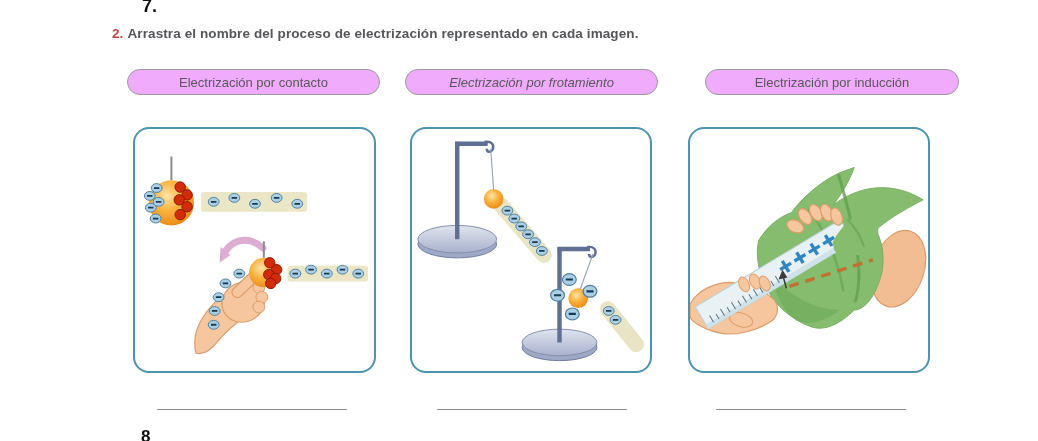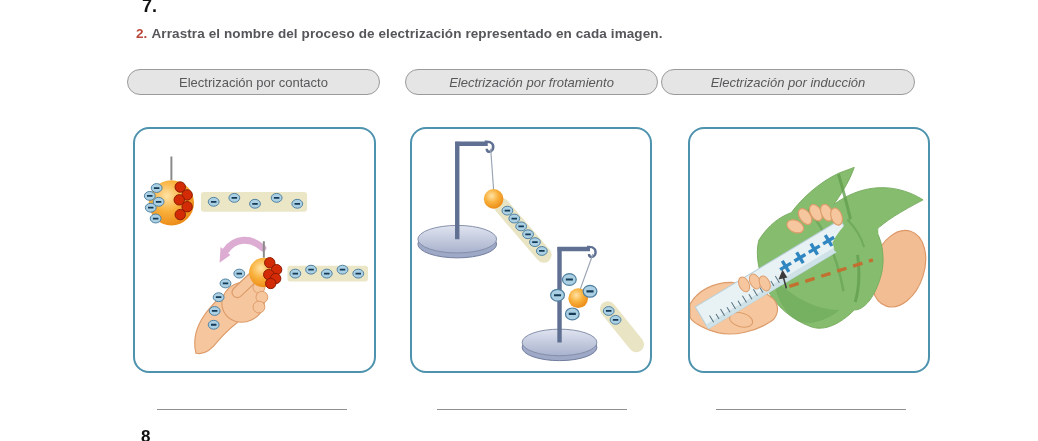--- a/index.html
+++ b/index.html
@@ -1,24 +1,24 @@
 <!DOCTYPE html>
 <html><head>
 <meta charset="utf-8">
 <style>
   html,body{margin:0;padding:0;background:#fff;}
   .canvas{position:relative;width:1038px;height:441px;background:#ffffff;overflow:hidden;
           font-family:"Liberation Sans", sans-serif;}
   .page-num-top{position:absolute;left:142px;top:-4px;font-size:18px;font-weight:700;color:#111;}
   .page-num-bottom{position:absolute;left:141px;top:427px;font-size:17px;font-weight:700;color:#111;}
-  .instruction{position:absolute;left:112px;top:26px;font-size:13.5px;font-weight:700;color:#55565a;letter-spacing:.1px;margin-left:24px;}
+  .instruction{position:absolute;left:112px;top:26px;font-size:13.5px;font-weight:700;color:#55565a;letter-spacing:.1px;}
   .instruction .num{color:#b9473c;margin-right:4px;}
-  .pill{position:absolute;top:69px;height:26px;background:#e5e5e5;border:1px solid #9a9a9a;border-radius:14px;
+  .pill{position:absolute;top:69px;height:26px;background:#f0abfc;border:1px solid #9a9a9a;border-radius:14px;
         display:flex;align-items:center;justify-content:center;font-size:13px;color:#58585a;cursor:grab;box-sizing:border-box;}
-  .pill1{left:127px;width:253px;} .pill2{left:405px;width:253px;font-style:italic;} .pill3{left:661px;width:254px;font-style:italic;}
+  .pill1{left:127px;width:253px;} .pill2{left:405px;width:253px;font-style:italic;} .pill3{left:705px;width:254px;}
   .imgbox{position:absolute;top:127px;height:246px;background:#fff;border:2px solid #4e93ae;border-radius:16px;
           box-sizing:border-box;overflow:hidden;}
   .box1{left:133px;width:243px;} .box2{left:410px;width:242px;} .box3{left:688px;width:242px;}
   .imgbox svg{display:block;width:100%;height:100%;}
   .answer-line{position:absolute;top:409px;width:190px;height:0;border-top:1.5px solid #8f8f8f;}
   .line1{left:157px;} .line2{left:437px;} .line3{left:716px;}
 </style>
 </head>
 <body>
 

